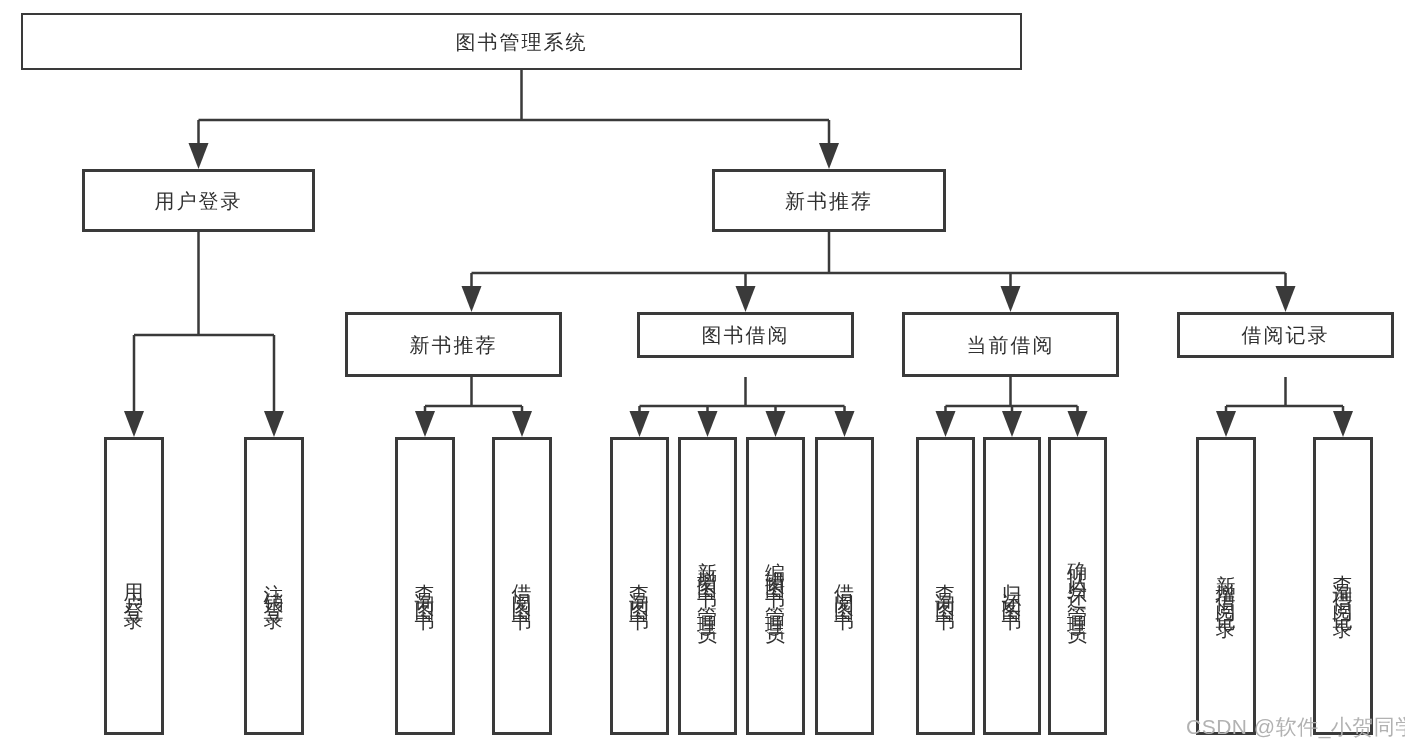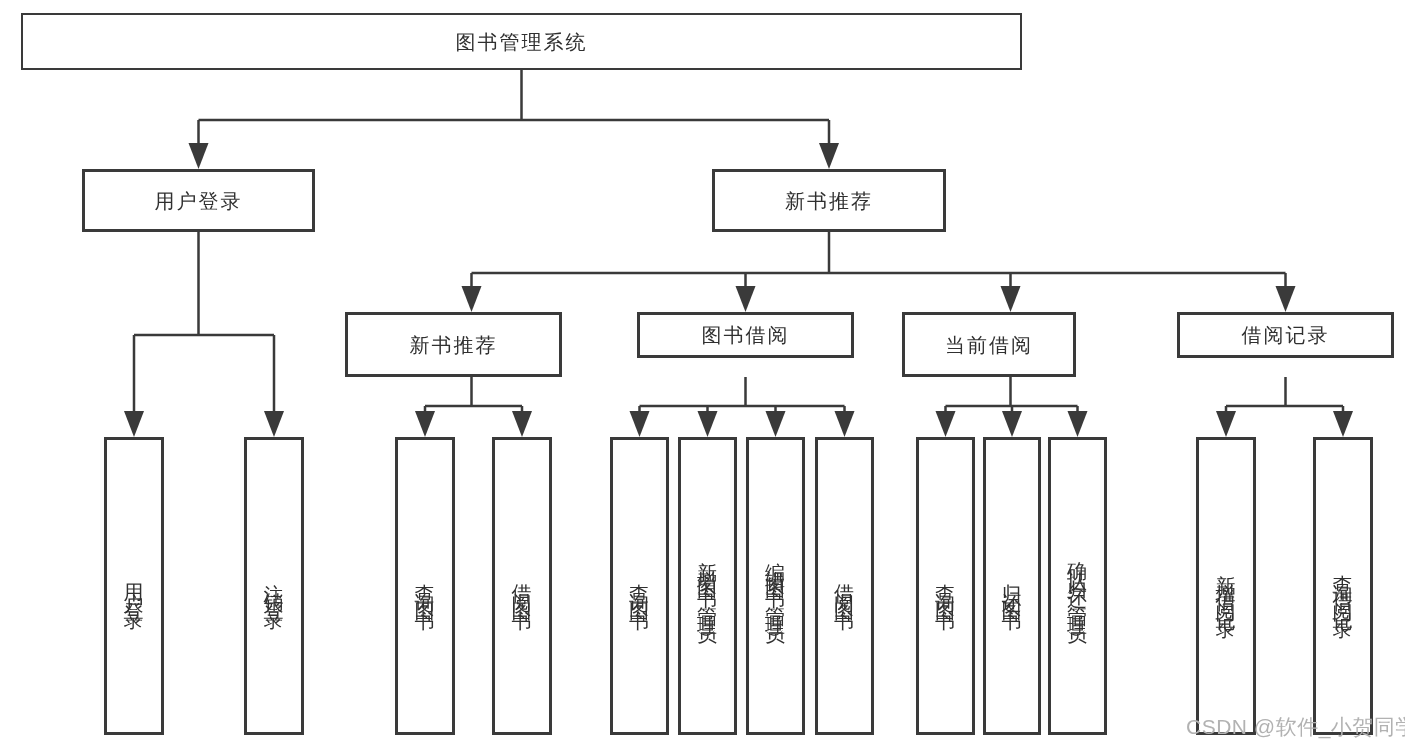--- a/index.html
+++ b/index.html
@@ -52,21 +52,21 @@
       <polygon points="1333,411 1353,411 1343,437" fill="#3a3a3a"></polygon>
     </svg>
 
   <div class="node h root" style="left:21px;top:13px;width:1001px;height:57px">图书管理系统</div>
 
   <div class="node h" style="left:82px;top:169px;width:233px;height:63px">用户登录</div>
   <div class="node h" style="left:712px;top:169px;width:234px;height:63px">新书推荐</div>
 
   <div class="node h" style="left:345px;top:312px;width:217px;height:65px">新书推荐</div>
   <div class="node h" style="left:637px;top:312px;width:217px;height:46px">图书借阅</div>
-  <div class="node h" style="left:902px;top:312px;width:174px;height:65px">当前借阅</div>
+  <div class="node h" style="left:902px;top:312px;width:217px;height:65px">当前借阅</div>
   <div class="node h" style="left:1177px;top:312px;width:217px;height:46px">借阅记录</div>
 
   <div class="node v" style="left:104px;top:437px;width:60px;height:298px">用户登录</div>
   <div class="node v" style="left:244px;top:437px;width:60px;height:298px">注销登录</div>
 
   <div class="node v" style="left:395px;top:437px;width:60px;height:298px">查询图书</div>
   <div class="node v" style="left:492px;top:437px;width:60px;height:298px">借阅图书</div>
 
   <div class="node v" style="left:610px;top:437px;width:59px;height:298px">查询图书</div>
   <div class="node v" style="left:678px;top:437px;width:59px;height:298px">新增图书（管理员）</div>

